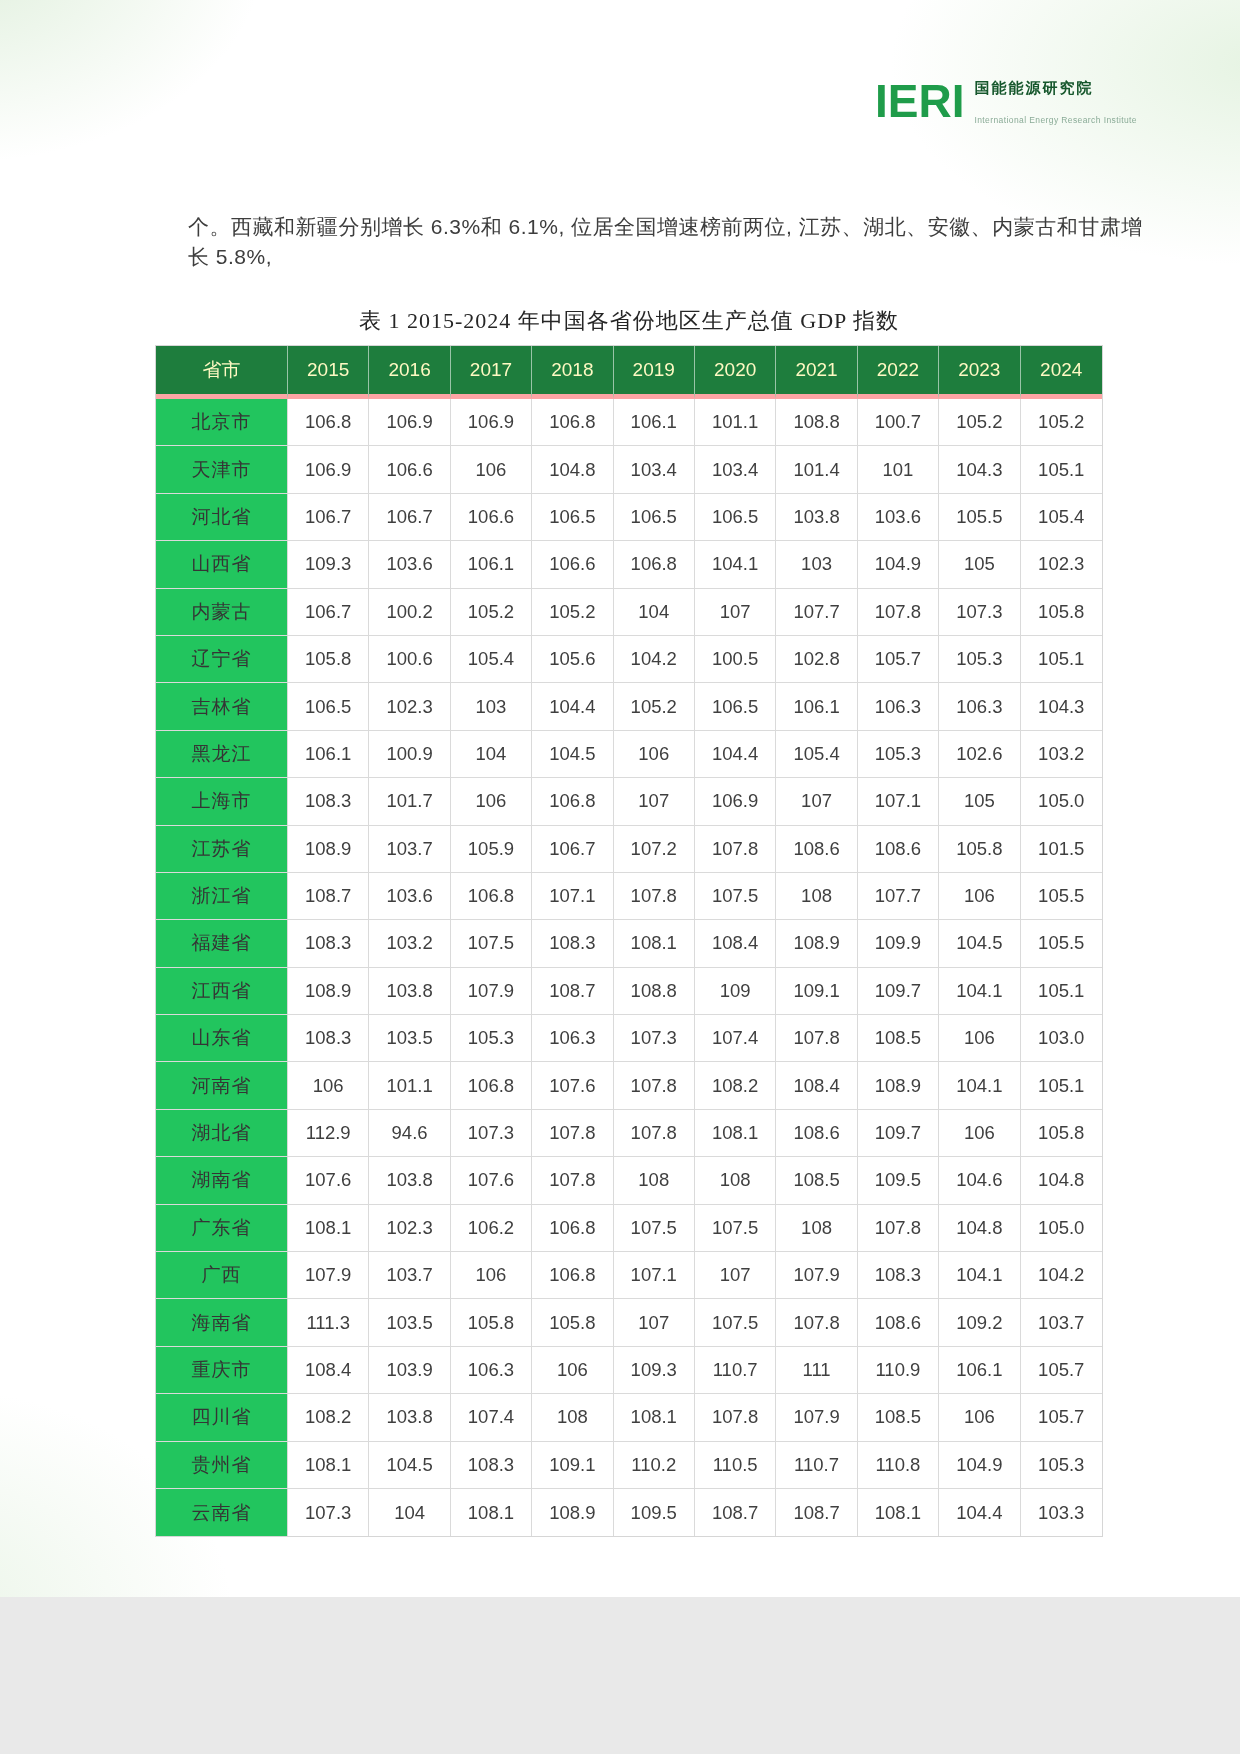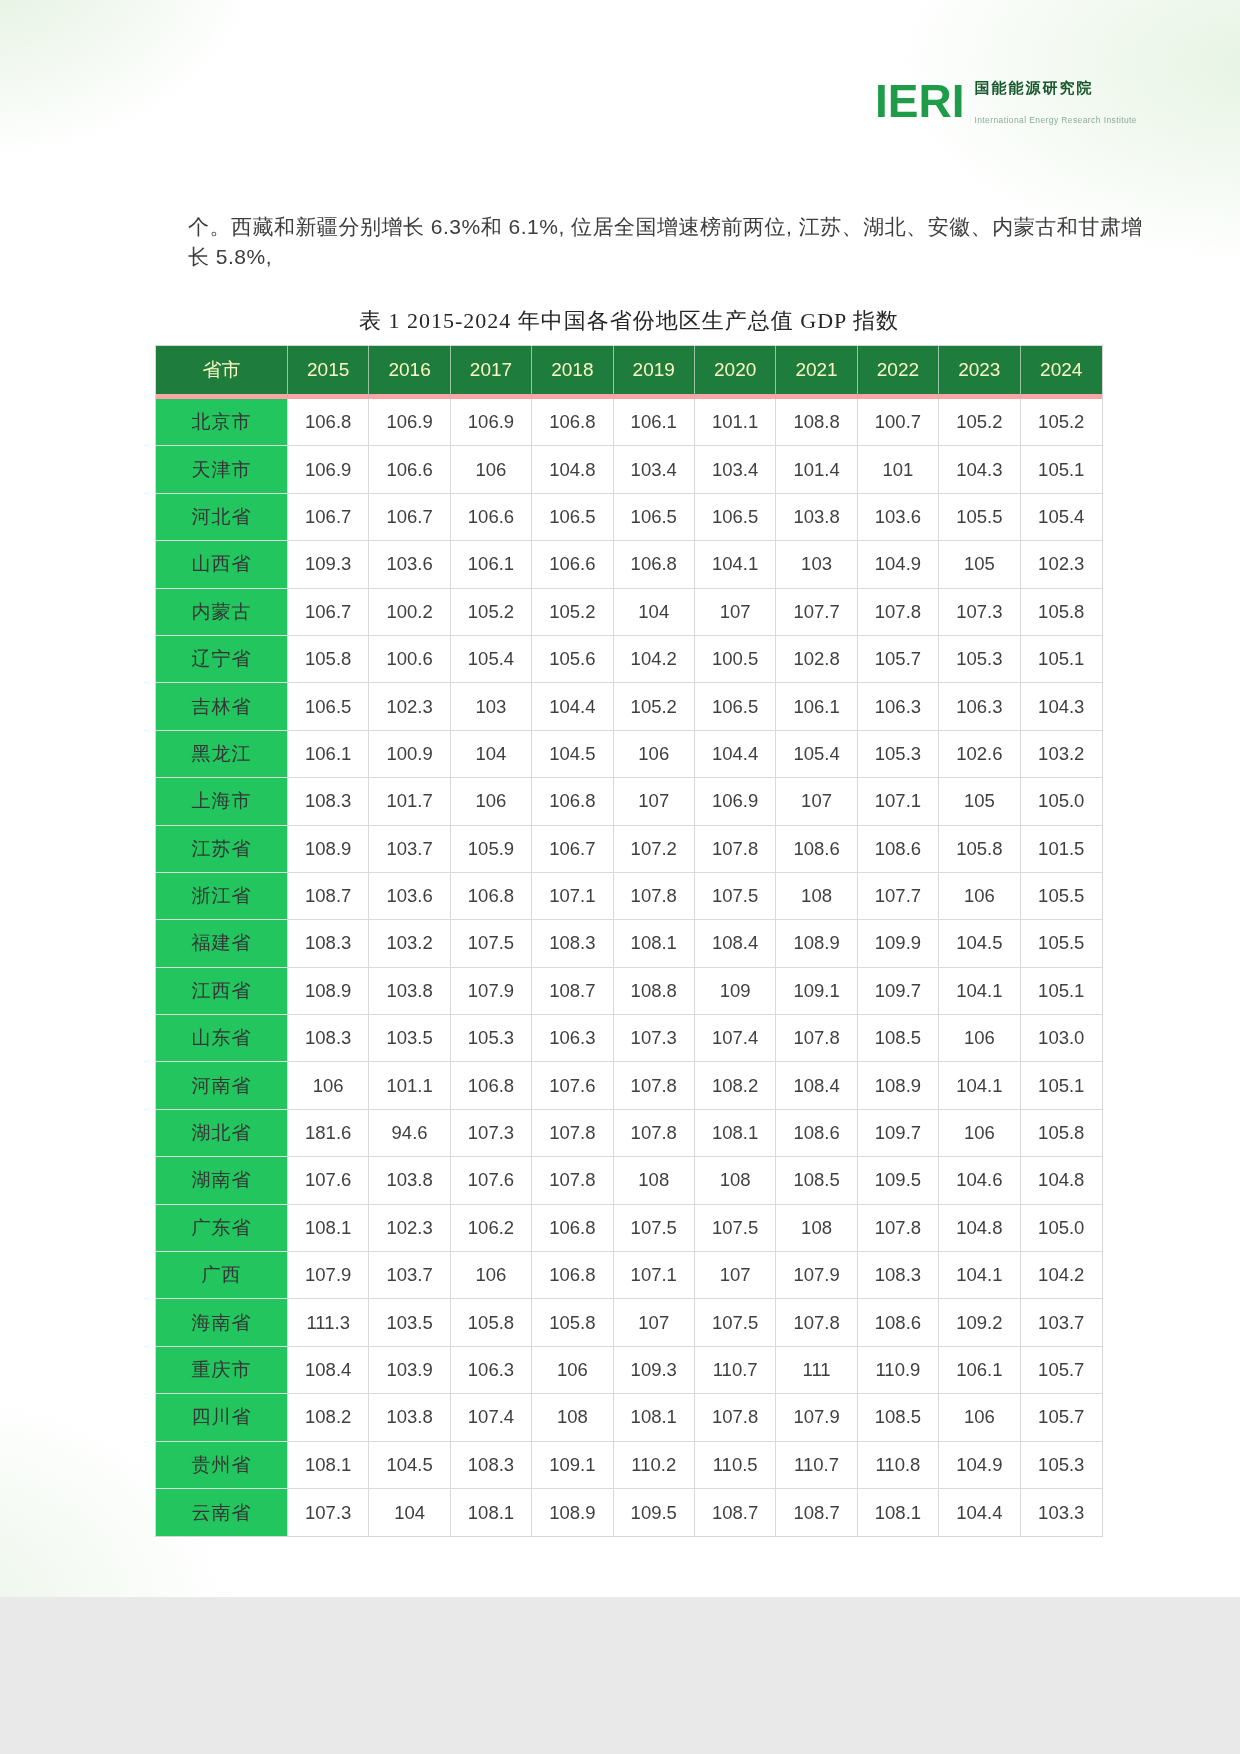--- a/index.html
+++ b/index.html
@@ -334,21 +334,21 @@
           <td>107.6</td>
           <td>107.8</td>
           <td>108.2</td>
           <td>108.4</td>
           <td>108.9</td>
           <td>104.1</td>
           <td>105.1</td>
         </tr>
         <tr>
           <td class="province">湖北省</td>
-          <td>181.6</td>
+          <td>112.9</td>
           <td>94.6</td>
           <td>107.3</td>
           <td>107.8</td>
           <td>107.8</td>
           <td>108.1</td>
           <td>108.6</td>
           <td>109.7</td>
           <td>106</td>
           <td>105.8</td>
         </tr>

